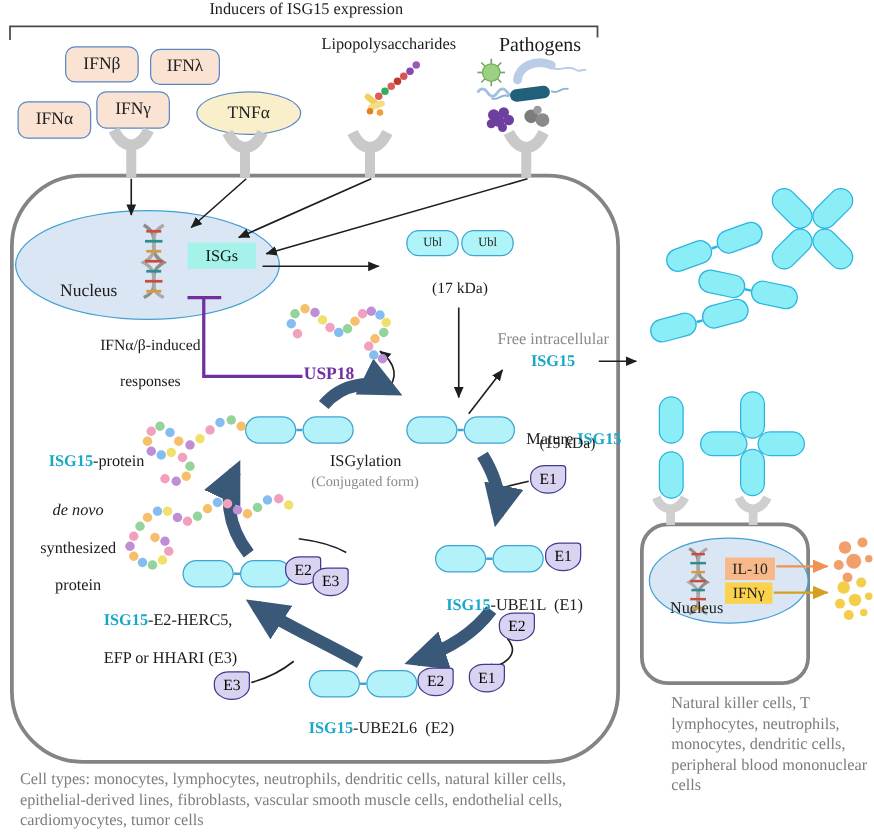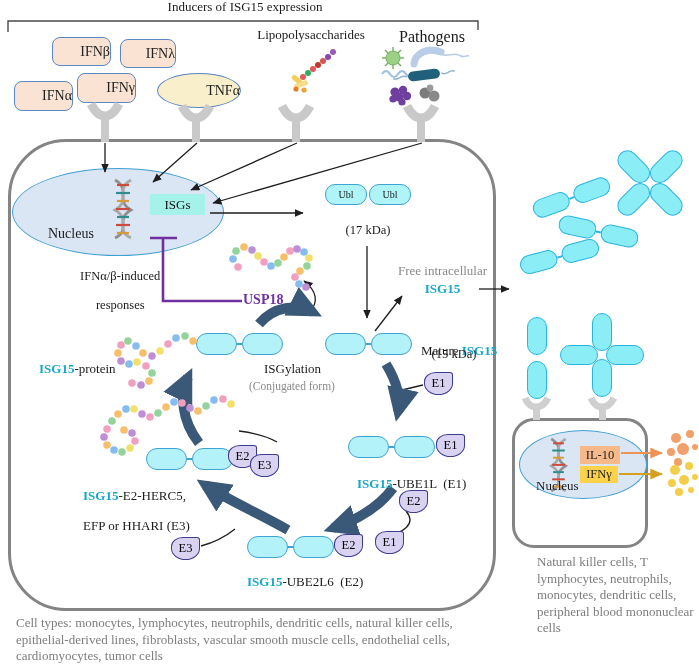--- a/index.html
+++ b/index.html
@@ -6,21 +6,21 @@
   #canvas{position:relative;width:699px;height:669px;background:#fff;
           font-family:"Liberation Serif","DejaVu Serif",serif;overflow:hidden;}
   .abs{position:absolute;}
   .t{position:absolute;font-size:13px;color:#1b1b1b;white-space:pre;line-height:1.15;}
   .ctr{text-align:center;}
   .cyan{color:#17a8c9;font-weight:bold;}
   .gray{color:#8a8a8a;}
   .purple{color:#7030a0;font-weight:bold;}
   .cap-txt{color:#7d7d7d;font-size:13px;line-height:1.27;white-space:normal;}
   .box{position:absolute;background:#fbe3d4;border:1.5px solid #5b87c5;border-radius:8px;
-       display:flex;align-items:center;justify-content:flex-end;font-size:14px;color:#222;}
+       display:flex;align-items:center;justify-content:center;font-size:14px;color:#222;}
   .ellipse{border-radius:50%!important;background:#f9efcb;}
   .cellwall{position:absolute;background:#fff;border:3.5px solid #848484;}
   .nucleus{position:absolute;background:#dbe6f4;border:1.6px solid #41a0d2;border-radius:50%;}
   .isgs{position:absolute;background:#a5f2ea;display:flex;align-items:center;justify-content:center;
         font-size:13px;color:#111;}
   .dimer{position:absolute;display:flex;align-items:center;}
   .cap{width:41px;height:22px;background:#b3f2f8;border:1.6px solid #3fa3d4;border-radius:11px;box-sizing:border-box;}
   .link{width:5px;height:2px;background:#3fa3d4;}
   .capx{position:absolute;background:#8beef6;border:1.9px solid #2ab4e0;border-radius:10px;box-sizing:border-box;}
   .dimx{position:absolute;display:flex;align-items:center;}
@@ -404,20 +404,25 @@
   </div>
   <div class="t ctr z7" style="left:414px;top:347px;width:80px;font-size:12.5px;">(15 kDa)</div>
 
   <div class="t ctr z7" style="left:240px;top:362px;width:105px;">ISGylation</div>
   <div class="t ctr gray z7" style="left:232px;top:380px;width:120px;font-size:11.5px;">(Conjugated form)</div>
 
   <div class="t z7" style="left:26px;top:347px;">
     <span class="cyan">ISG15</span><span>-protein</span>
   </div>
 
+  <div class="t ctr z7" style="left:8px;top:386px;width:96px;font-size:13px;">
+    <span style="font-style:italic">de novo</span><br>
+    <span>synthesized</span><br>
+    <span>protein</span>
+  </div>
 
   <div class="t z7" style="left:344px;top:462px;">
     <span class="cyan">ISG15</span><span>-UBE1L  (E1)</span>
   </div>
 
   <div class="t z7" style="left:70px;top:474px;">
     <span class="cyan">ISG15</span><span>-E2-HERC5,</span><br>
     <span>EFP or HHARI (E3)</span>
   </div>
 

